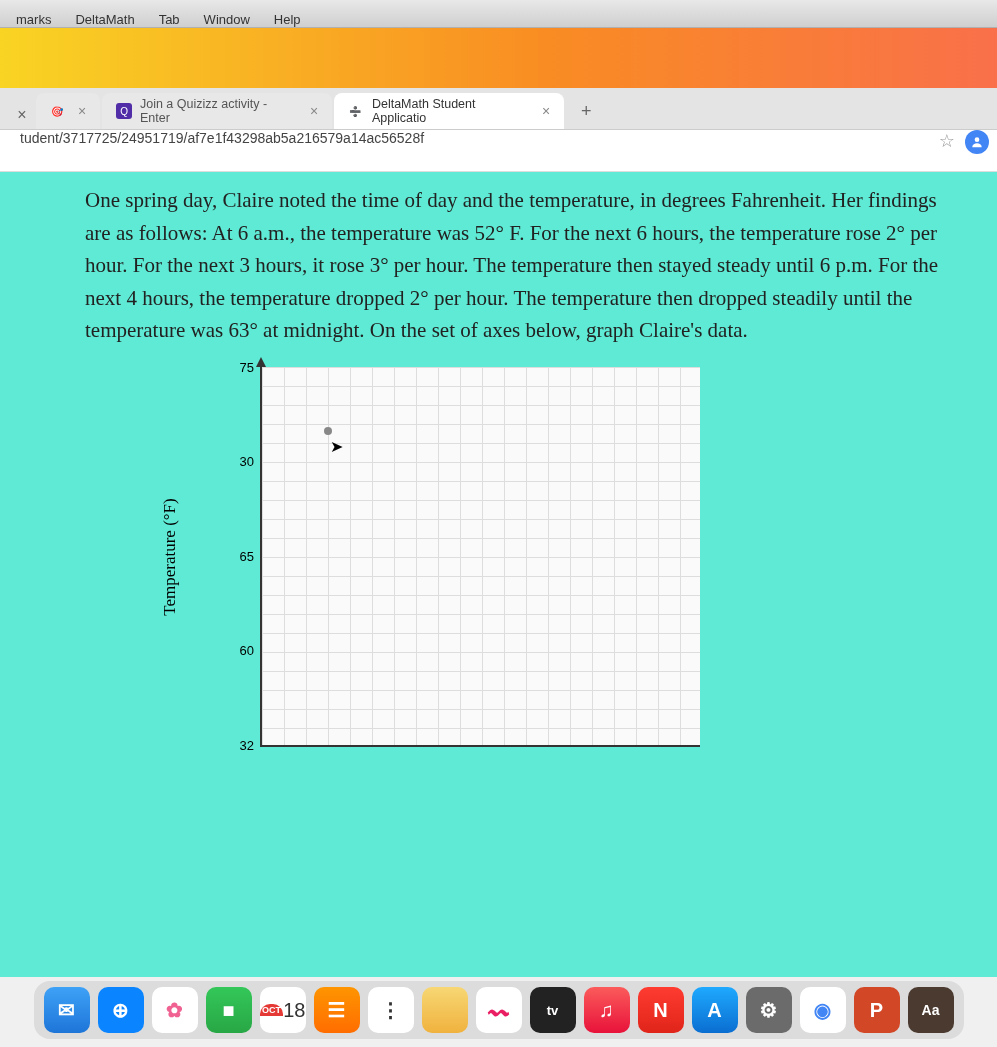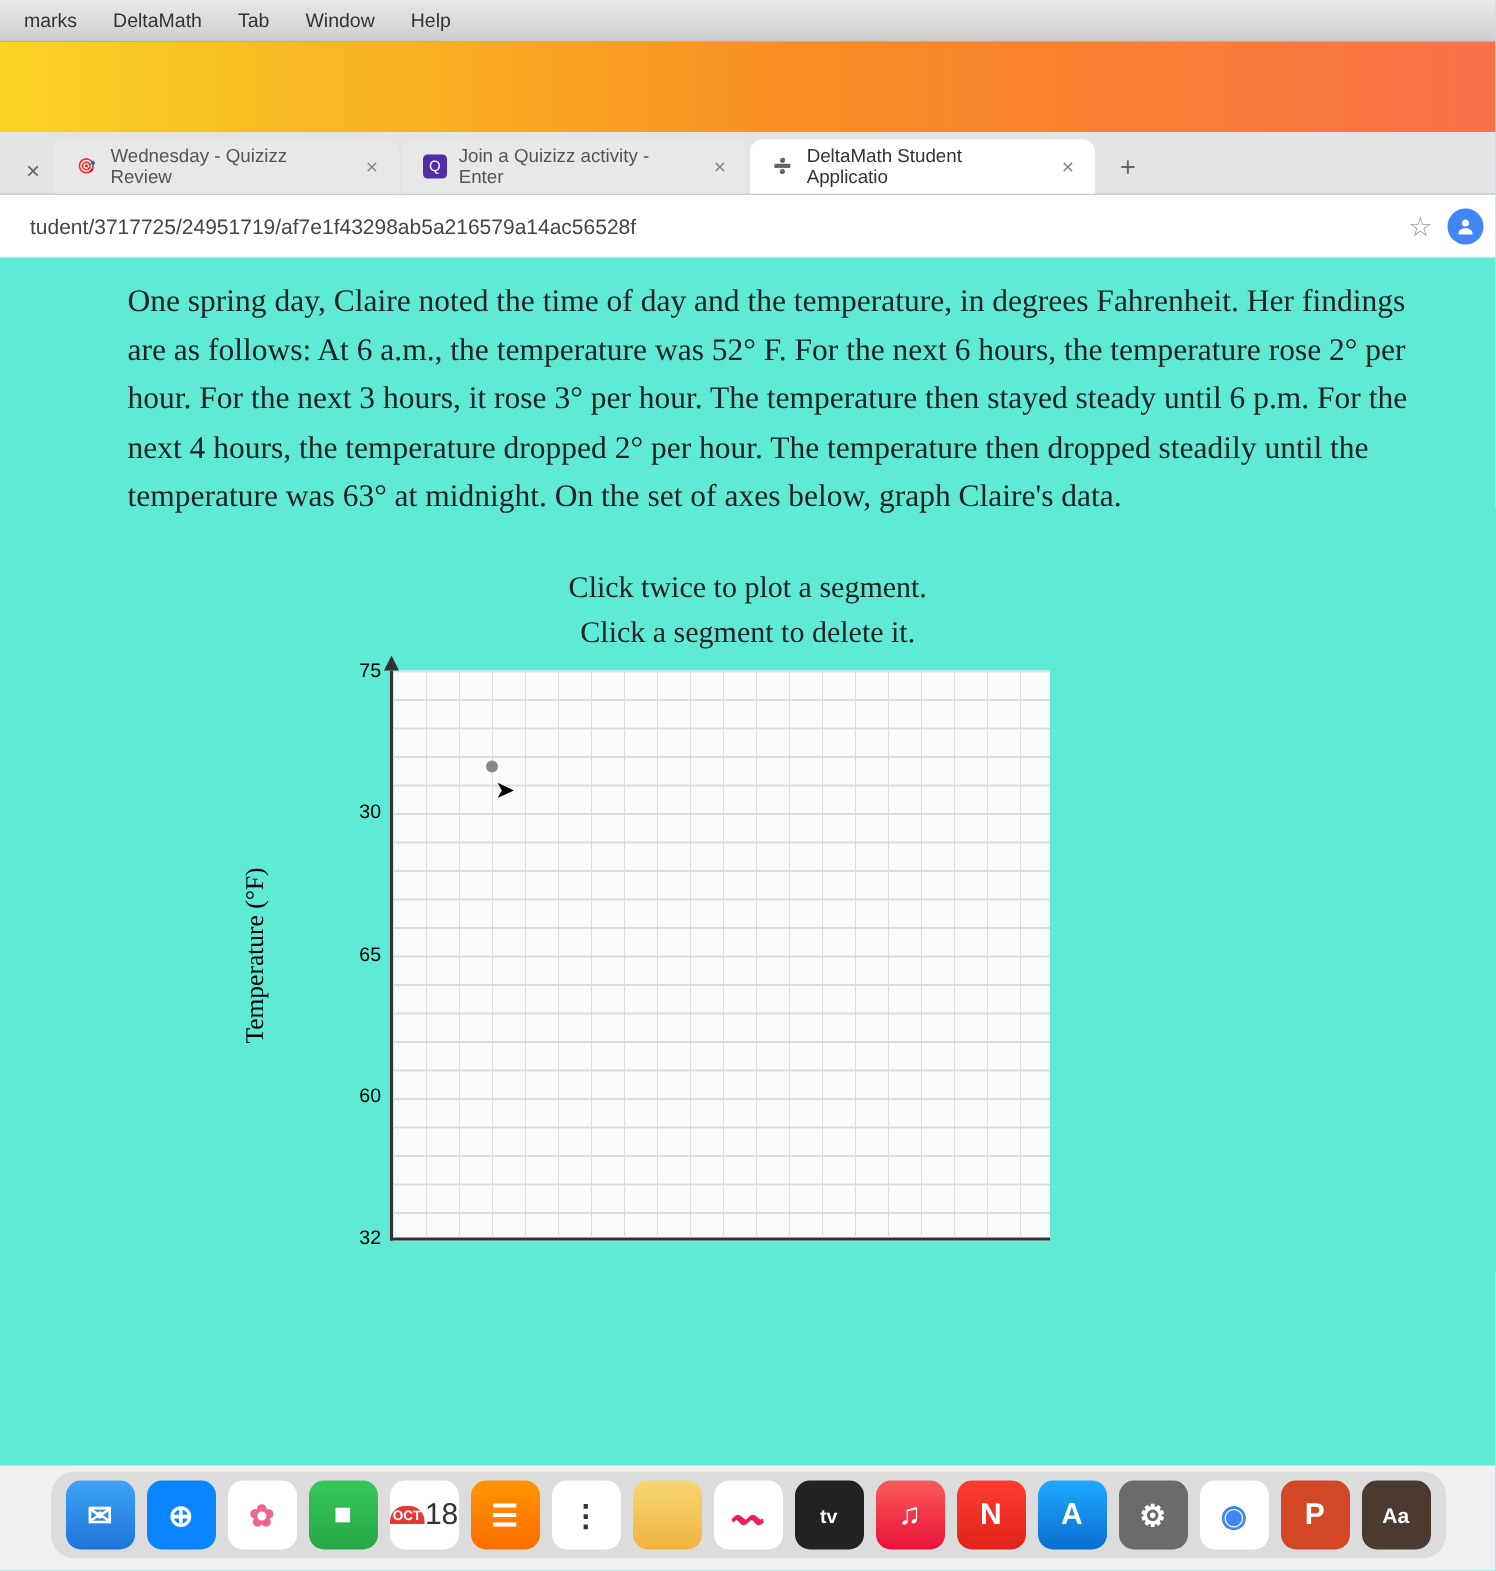--- a/index.html
+++ b/index.html
@@ -8,21 +8,21 @@
     background: #f0f0f0;
     width: 997px;
     height: 1047px;
     overflow: hidden;
     position: relative;
   }
   .menubar {
     background: linear-gradient(180deg, #e8e8e8 0%, #cfcfcf 100%);
     height: 28px;
     display: flex;
-    align-items: center;
+    align-items: flex-end;
     padding-left: 4px;
     font-size: 13px;
     color: #333;
     border-bottom: 1px solid #b0b0b0;
   }
   .menubar span { padding: 0 12px; }
   .gradient-strip {
     height: 60px;
     background: linear-gradient(90deg, #f9d423 0%, #f98c23 55%, #f9704a 100%);
   }
@@ -63,21 +63,21 @@
   .new-tab {
     width: 28px; height: 28px;
     display: flex; align-items: center; justify-content: center;
     font-size: 18px; color: #666;
     margin-left: 6px; margin-bottom: 4px;
   }
   .toolbar {
     background: #fff;
     height: 42px;
     display: flex;
-    align-items: center;
+    align-items: flex-start;
     padding: 0 8px;
     border-bottom: 1px solid #ddd;
   }
   .nav-btn {
     width: 28px; height: 28px;
     display: flex; align-items: center; justify-content: center;
     color: #666; font-size: 16px;
   }
   .urlbar {
     flex: 1;
@@ -216,21 +216,20 @@
   <span>Window</span>
   <span>Help</span>
 </div>
 
 <div class="gradient-strip"></div>
 
 <div class="tabstrip">
   <div class="nav-btn">×</div>
   <div class="tab">
     <span class="favicon">🎯</span>
-    <span>Wednesday - Quizizz Review</span>
     <span class="close">×</span>
   </div>
   <div class="tab">
     <span class="favicon" style="background:#512da8;color:#fff">Q</span>
     <span>Join a Quizizz activity - Enter</span>
     <span class="close">×</span>
   </div>
   <div class="tab active">
     <span class="favicon">➗</span>
     <span>DeltaMath Student Applicatio</span>
@@ -246,24 +245,20 @@
     <svg width="14" height="14" viewBox="0 0 24 24" fill="#fff">
         <circle cx="12" cy="8" r="4"></circle>
         <path d="M4 20c0-4 4-6 8-6s8 2 8 6v1H4z"></path>
       </svg>
   </div>
 </div>
 
 <div class="page">
   <div class="problem-text">One spring day, Claire noted the time of day and the temperature, in degrees Fahrenheit. Her findings are as follows: At 6 a.m., the temperature was 52° F. For the next 6 hours, the temperature rose 2° per hour. For the next 3 hours, it rose 3° per hour. The temperature then stayed steady until 6 p.m. For the next 4 hours, the temperature dropped 2° per hour. The temperature then dropped steadily until the temperature was 63° at midnight. On the set of axes below, graph Claire's data.</div>
 
-  <div class="instructions">
-    <div>Click twice to plot a segment.</div>
-    <div>Click a segment to delete it.</div>
-  </div>
 
   <div class="chart-wrap">
     <div class="ylabel">Temperature (°F)</div>
     <div class="grid">
       <div class="arrow"></div>
       <div class="ytick" style="top:0%">75</div>
       <div class="ytick" style="top:25%">30</div>
       <div class="ytick" style="top:50%">65</div>
       <div class="ytick" style="top:75%">60</div>
       <div class="ytick" style="top:100%">32</div>

